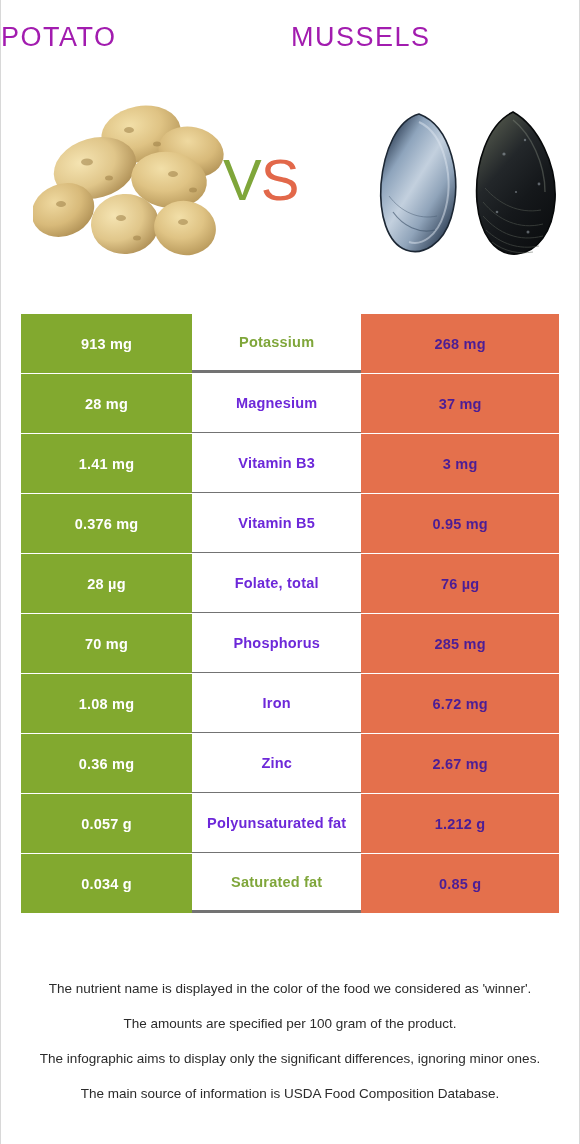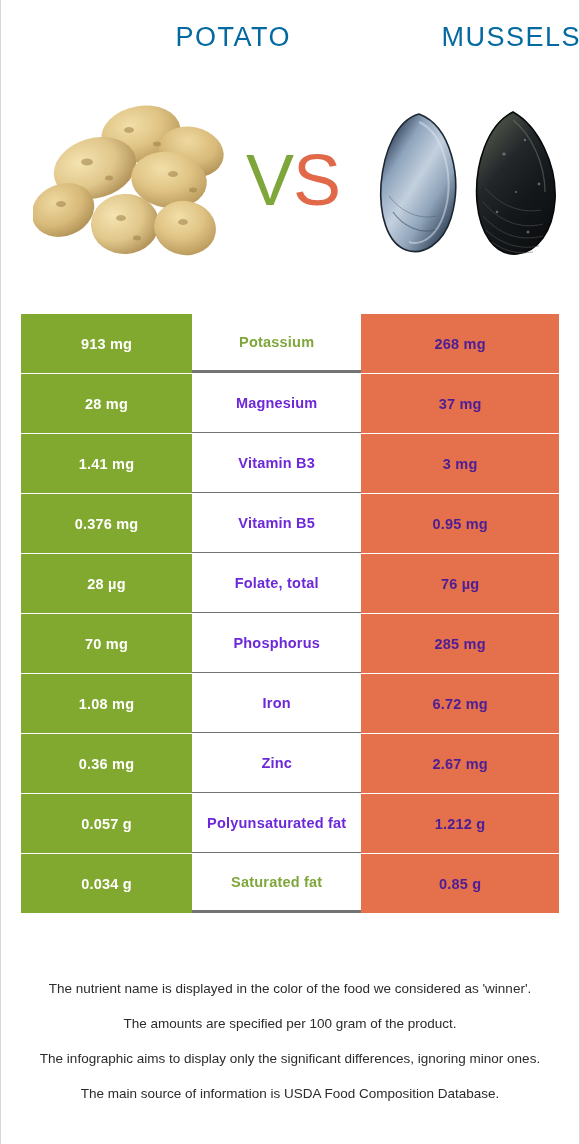--- a/index.html
+++ b/index.html
@@ -30,40 +30,40 @@
     height:300px;
   }
 
   .title {
     position:absolute;
     top:22px;
     font-family:"Liberation Sans", sans-serif;
     font-size:27px;
     font-weight:300;
     letter-spacing:1.5px;
-    color:#0369a1;
+    color:#a21caf;
     text-transform:uppercase;
-    text-align:right;
+    text-align:left;
     white-space:nowrap;
   }
   .title-left  { left:0;   width:290px; }
   .title-right { left:290px; width:290px; }
 
   
   .vs {
     position:absolute;
     top:130px;
     left:222px;
     width:140px;
     height:100px;
-    font-size:72px;
+    font-size:58px;
     font-weight:400;
     line-height:100px;
     letter-spacing:-1px;
-    text-align:center;
+    text-align:left;
     font-family:"Liberation Sans", sans-serif;
     z-index:5;
   }
   .vs .v { color:#7FA63A; }
   .vs .s { color:#E2684A; }
 
   
   .food-art {
     position:absolute;
     top:92px;

